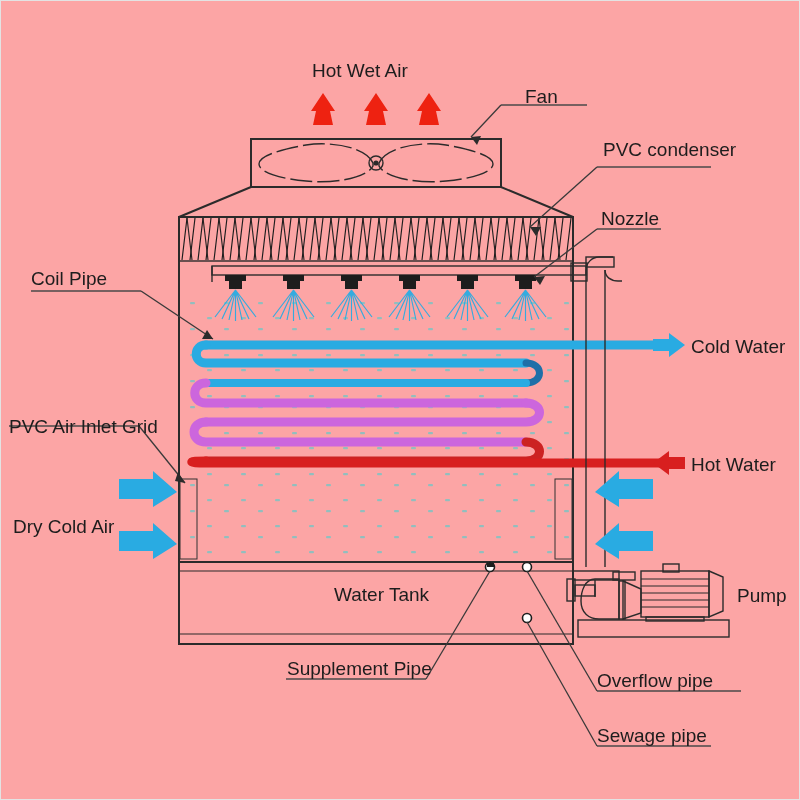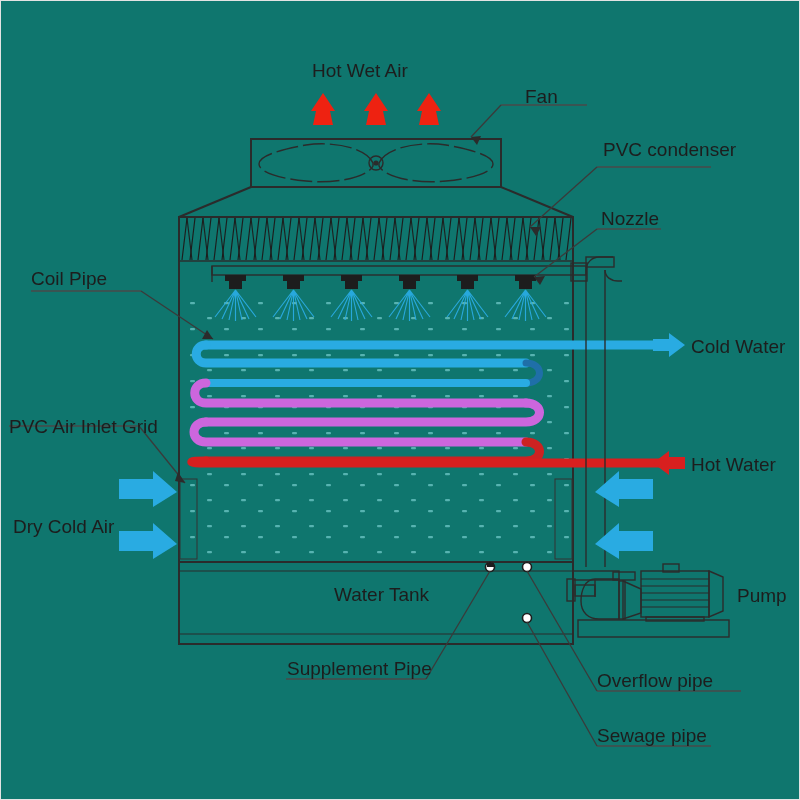--- a/index.html
+++ b/index.html
@@ -1,18 +1,18 @@
 <!DOCTYPE html>
 <html><head>
 <meta charset="utf-8">
 <style>
   html,body{margin:0;padding:0;background:#fff;}
   body{width:800px;height:800px;overflow:hidden;
        font-family:"Liberation Sans",sans-serif;}
-  #stage{position:relative;width:800px;height:800px;background:#0f766e;
+  #stage{position:relative;width:800px;height:800px;background:#fca5a5;
          border:1px solid #e3e3e3;box-sizing:border-box;}
   svg#diagram{position:absolute;left:0;top:0;width:800px;height:800px;display:block;}
   .lbl{font-family:"Liberation Sans",sans-serif;font-size:19px;fill:#1d1d1d;}
   .lbl-in{font-family:"Liberation Sans",sans-serif;font-size:19px;fill:#1d1d1d;}
   .ln{stroke:#2b2b2b;stroke-width:1.4;fill:none;}
   .leader{stroke:#3a3a3a;stroke-width:1.3;fill:none;}
   .leader-under{stroke:#4a4a4a;stroke-width:1.4;fill:none;}
   .shell{stroke:#2b2b2b;stroke-width:2;fill:none;}
   .thin{stroke:#333;stroke-width:1;fill:none;}
 </style>

